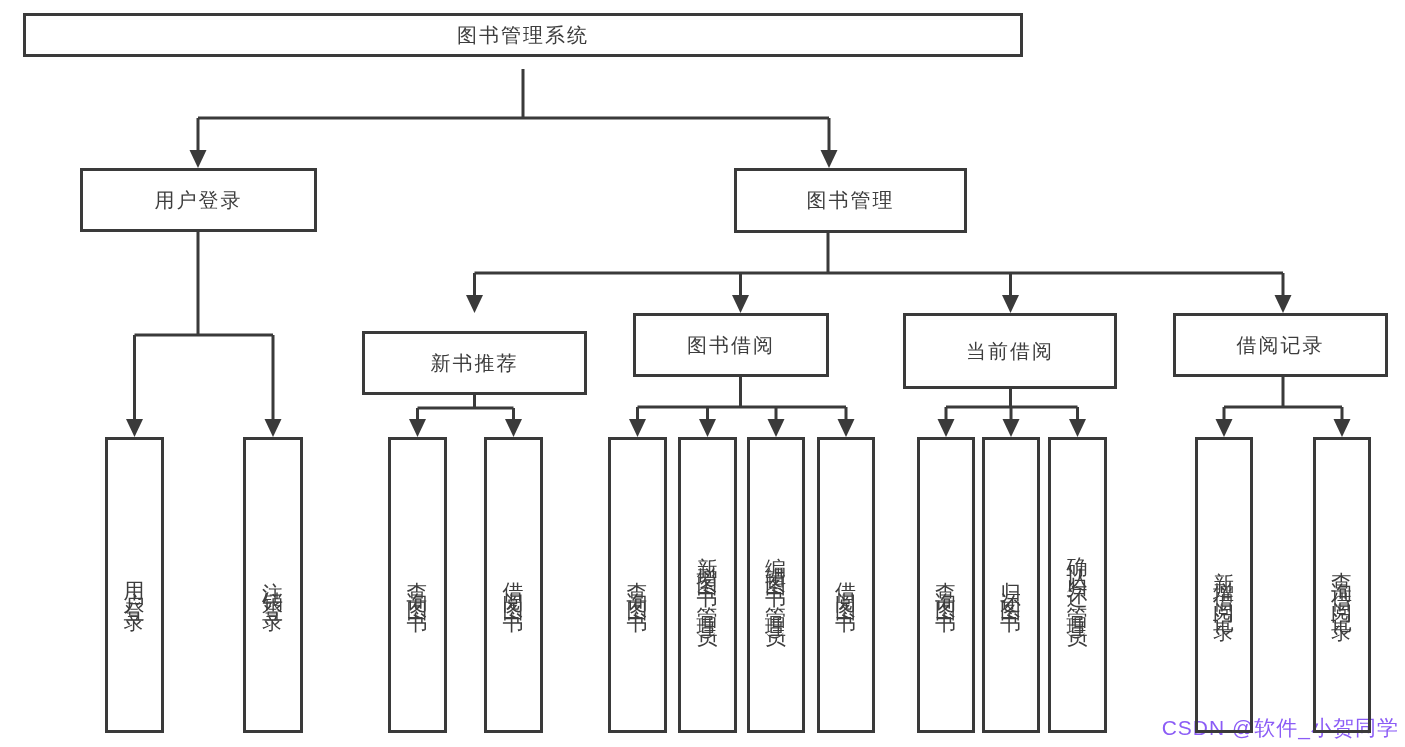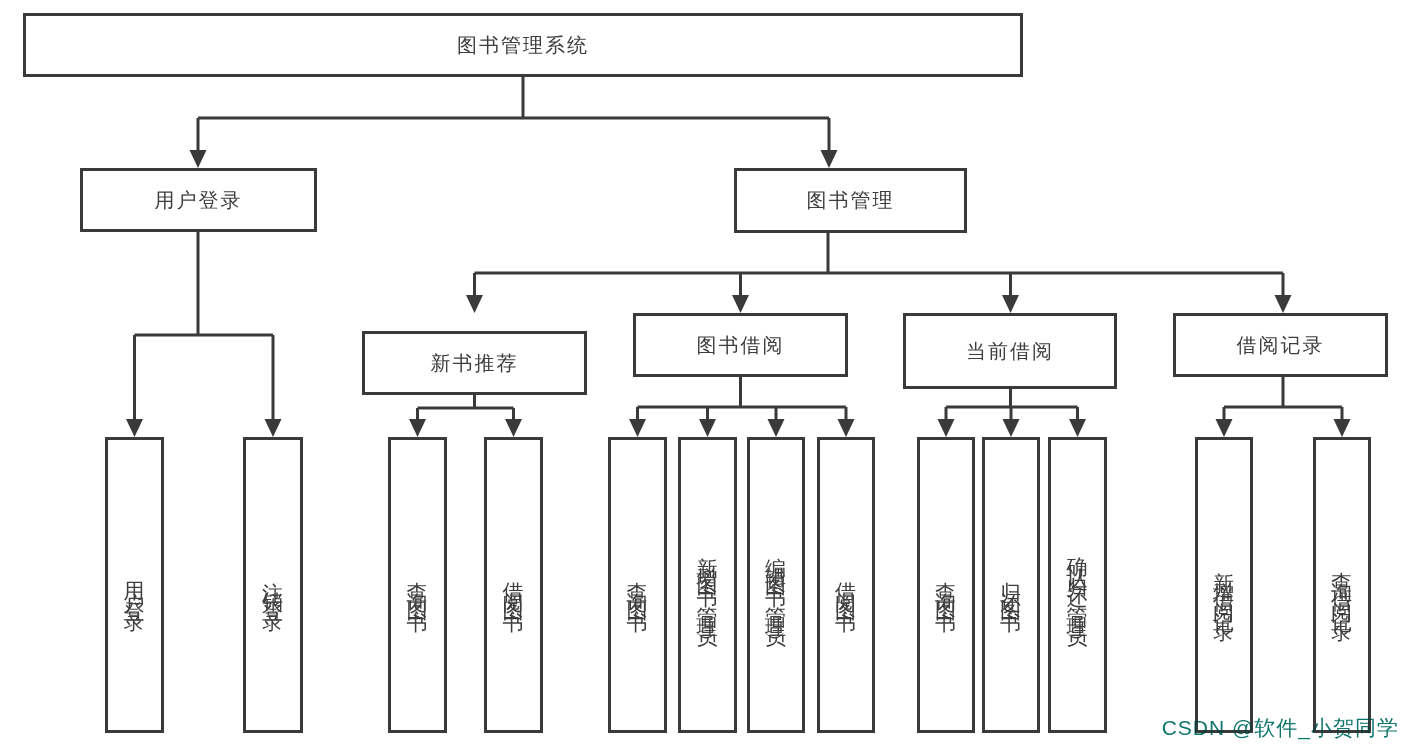--- a/index.html
+++ b/index.html
@@ -26,25 +26,25 @@
   .leaf{top:437px;height:296px;}
   .vtext{
     writing-mode:vertical-rl;
     text-orientation:mixed;
     font-size:21px;
     letter-spacing:10px;
     line-height:1;
     white-space:nowrap;
   }
   
-  .n-root{left:23px;top:13px;width:1000px;height:64px;}
+  .n-root{left:23px;top:13px;width:1000px;height:44px;}
   .n-login{left:80px;top:168px;width:237px;height:64px;}
   .n-mgmt{left:712px;top:168px;width:233px;height:65px;margin-left:22px;}
   .n-g0{left:362px;top:315px;width:225px;height:64px;margin-top:16px;}
-  .n-g1{left:633px;top:313px;width:215px;height:64px;}
+  .n-g1{left:633px;top:313px;width:196px;height:64px;}
   .n-g2{left:903px;top:313px;width:214px;height:76px;}
   .n-g3{left:1173px;top:313px;width:215px;height:64px;}
   
   .n-ul0{left:105px;width:59px;}
   .n-ul1{left:243px;width:60px;}
   .n-nb0{left:388px;width:59px;}
   .n-nb1{left:484px;width:59px;}
   .n-bb0{left:608px;width:59px;}
   .n-bb1{left:678px;width:59px;}
   .n-bb2{left:747px;width:58px;}
@@ -52,21 +52,21 @@
   .n-cb0{left:917px;width:58px;}
   .n-cb1{left:982px;width:58px;}
   .n-cb2{left:1048px;width:59px;}
   .n-br0{left:1195px;width:58px;}
   .n-br1{left:1313px;width:58px;}
   .watermark{
     position:absolute;
     right:6px;top:714px;
     z-index:3;
     font-size:21px;
-    color:#0f766e;
+    color:#8b5cf6;
     letter-spacing:1px;
     mix-blend-mode:darken;
     white-space:nowrap;
   }
 </style>
 </head>
 <body>
 
 <div class="canvas">
 

